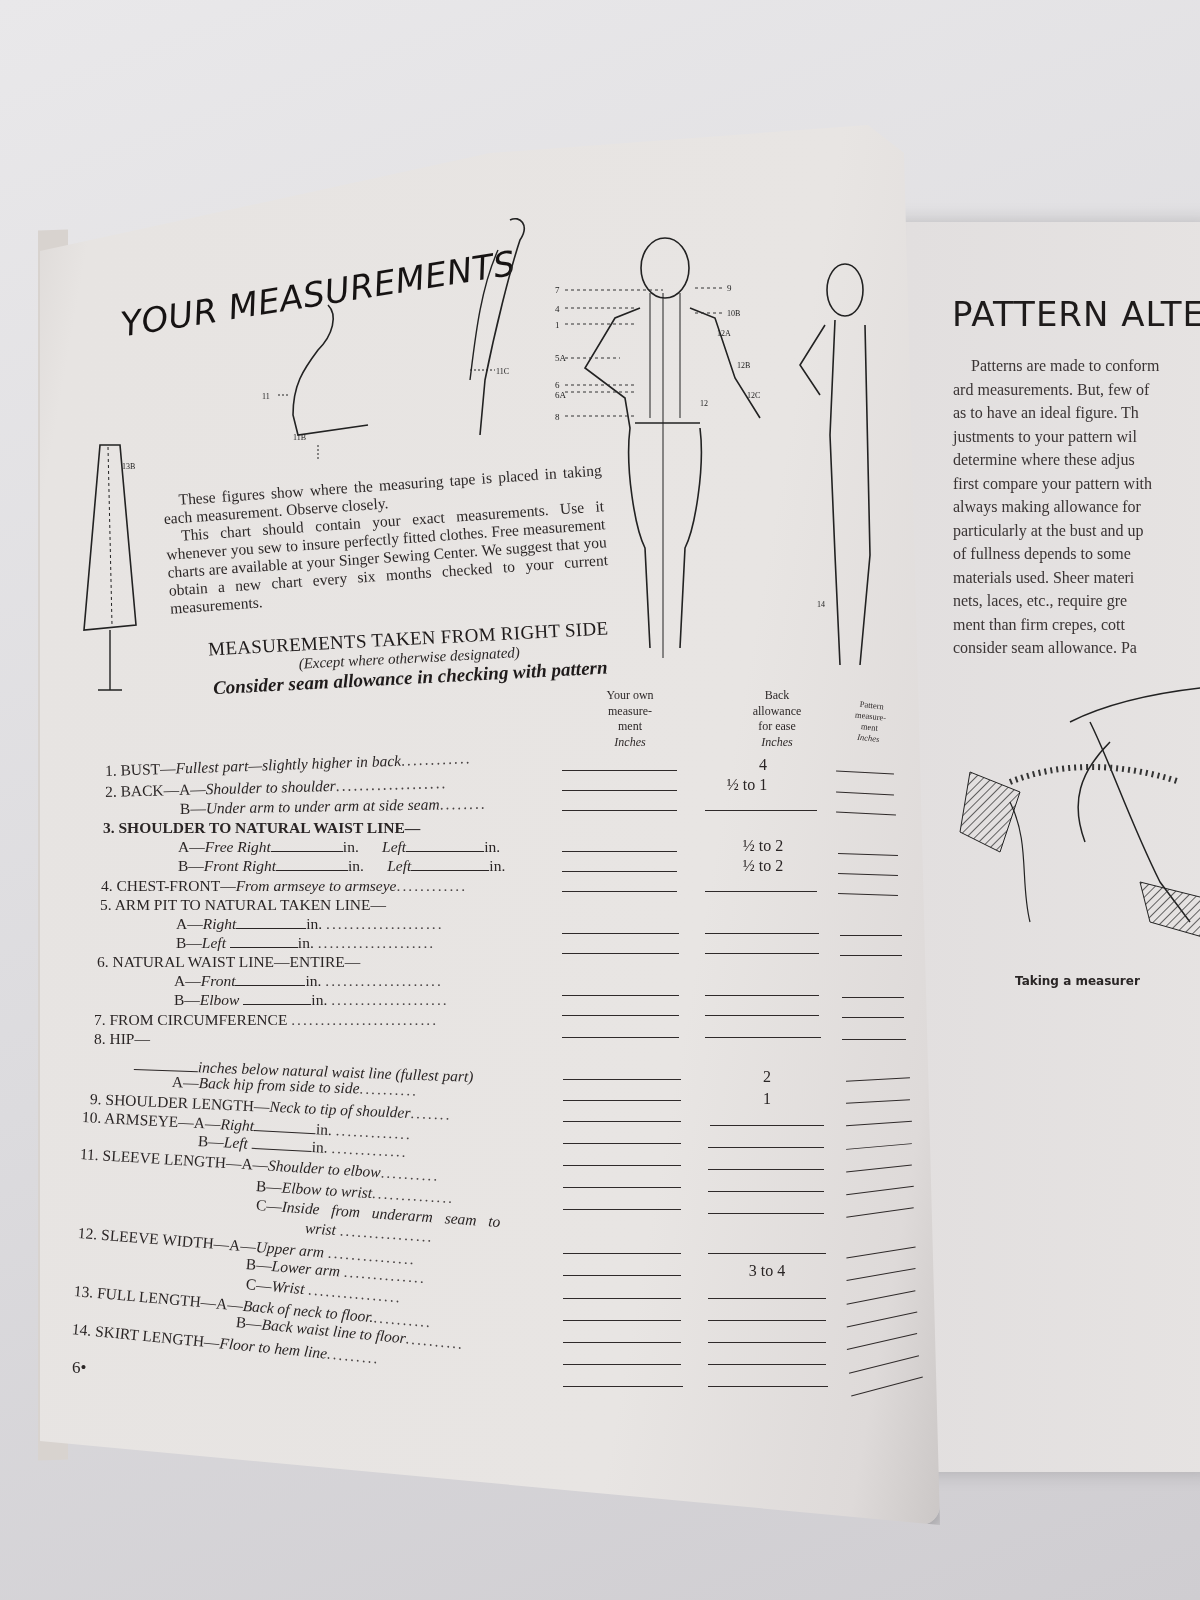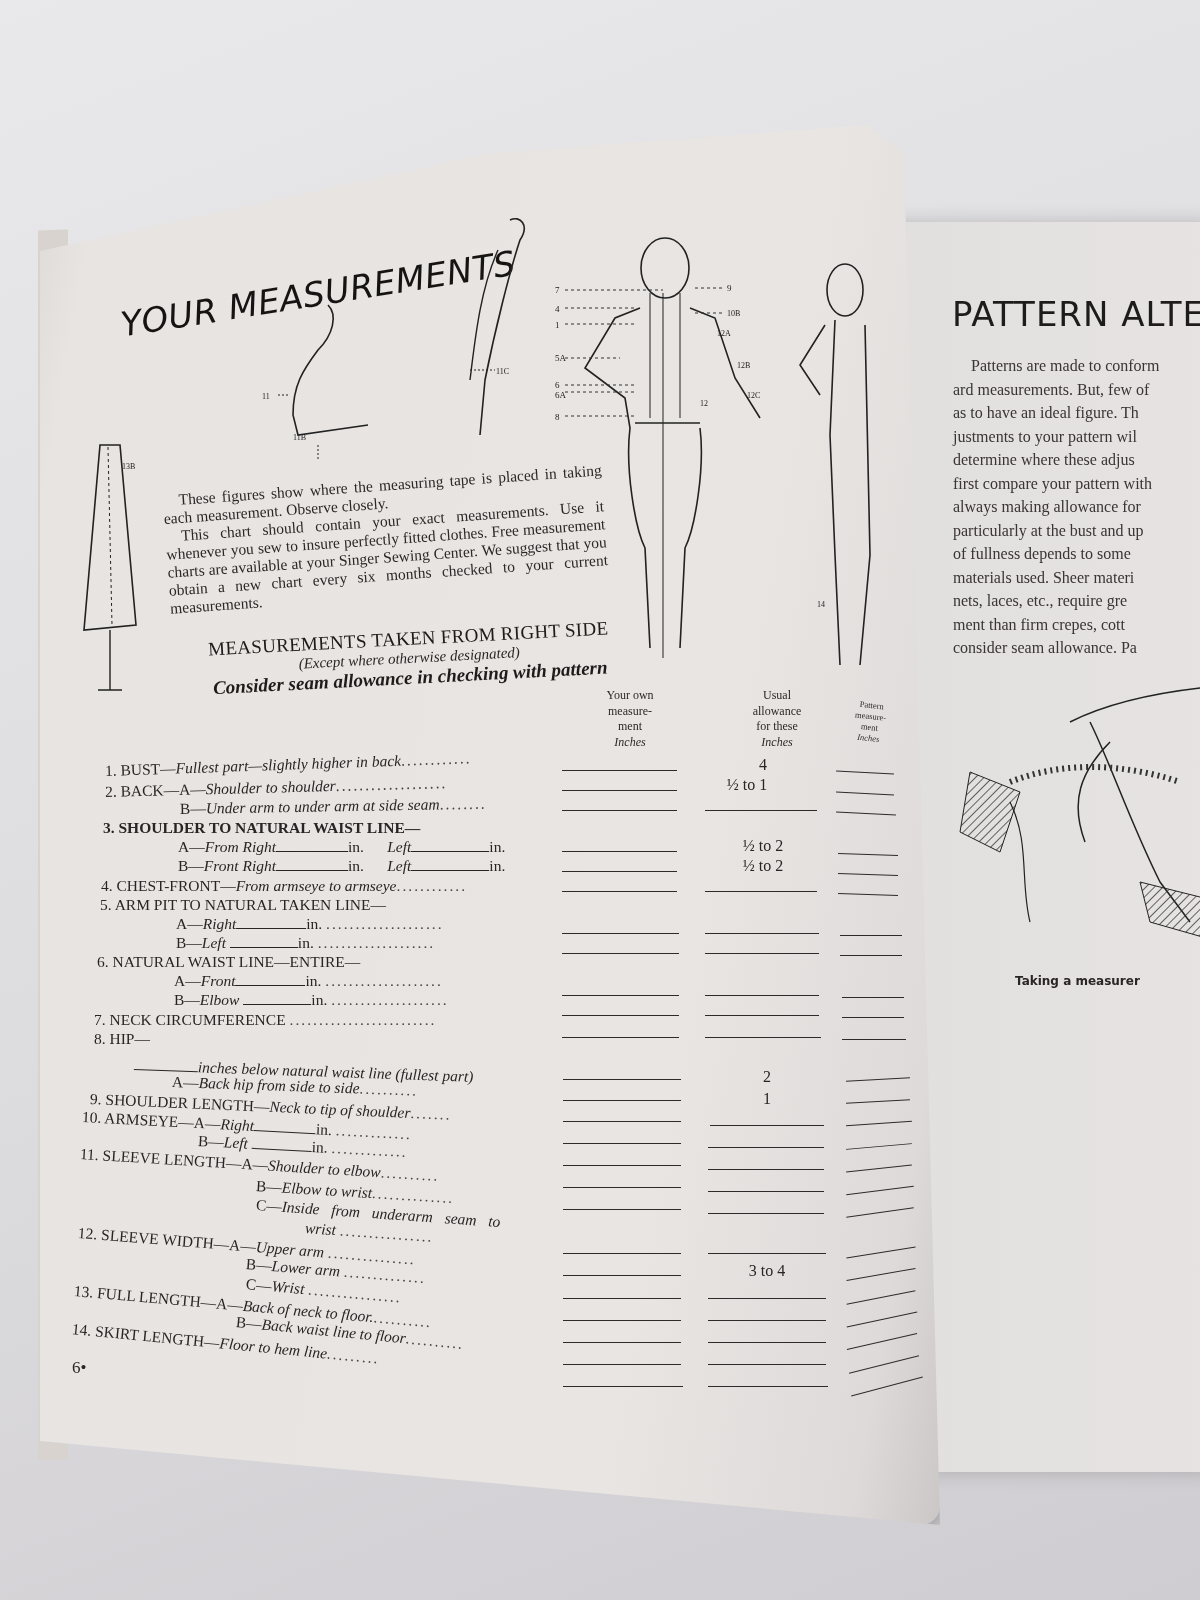--- a/index.html
+++ b/index.html
@@ -182,47 +182,47 @@
   <div class="s2">Consider seam allowance in checking with pattern</div>
 </div>
 
 <div class="col-head" style="left:570px; top:688px; width:120px;">
   <div>Your own</div>
   <div>measure-</div>
   <div>ment</div>
   <div class="it">Inches</div>
 </div>
 <div class="col-head" style="left:712px; top:688px; width:130px;">
-  <div>Usual</div>
+  <div>Back</div>
   <div>allowance</div>
-  <div>for these</div>
+  <div>for ease</div>
   <div class="it">Inches</div>
 </div>
 <div class="col-head small" style="left:850px; top:700px; width:40px;">
   <div>Pattern</div>
   <div>measure-</div>
   <div>ment</div>
   <div class="it">Inches</div>
 </div>
 
 <div class="rows">
   <div class="row" style="left:105px; top:762px; transform:rotate(-2deg); transform-origin:left;"><span>1.</span> <span>BUST—</span><span class="it">Fullest part—slightly higher in back</span><span class="dots">............</span></div>
   <div class="row" style="left:105px; top:783px; transform:rotate(-1.5deg); transform-origin:left;"><span>2.</span> <span>BACK—A—</span><span class="it">Shoulder to shoulder</span><span class="dots">...................</span></div>
   <div class="row" style="left:180px; top:800px; transform:rotate(-1deg); transform-origin:left;"><span>B—</span><span class="it">Under arm to under arm at side seam</span><span class="dots">........</span></div>
   <div class="row" style="left:103px; top:819px;font-weight:bold;"><span>3.</span> <span>SHOULDER TO NATURAL WAIST LINE—</span></div>
-  <div class="row" style="left:178px; top:838px;"><span>A—</span><span class="it">From Right</span><span class="blank" style="width:72px"></span><span>in.</span>&nbsp;&nbsp;&nbsp;&nbsp;&nbsp;&nbsp;<span class="it">Left</span><span class="blank" style="width:78px"></span><span>in.</span></div>
+  <div class="row" style="left:178px; top:838px;"><span>A—</span><span class="it">Free Right</span><span class="blank" style="width:72px"></span><span>in.</span>&nbsp;&nbsp;&nbsp;&nbsp;&nbsp;&nbsp;<span class="it">Left</span><span class="blank" style="width:78px"></span><span>in.</span></div>
   <div class="row" style="left:178px; top:857px;"><span>B—</span><span class="it">Front Right</span><span class="blank" style="width:72px"></span><span>in.</span>&nbsp;&nbsp;&nbsp;&nbsp;&nbsp;&nbsp;<span class="it">Left</span><span class="blank" style="width:78px"></span><span>in.</span></div>
   <div class="row" style="left:101px; top:877px;"><span>4.</span> <span>CHEST-FRONT—</span><span class="it">From armseye to armseye</span><span class="dots">............</span></div>
   <div class="row" style="left:100px; top:896px;"><span>5.</span> <span>ARM PIT TO NATURAL TAKEN LINE—</span></div>
   <div class="row" style="left:176px; top:915px;"><span>A—</span><span class="it">Right</span><span class="blank" style="width:70px"></span><span>in.</span> <span class="dots">....................</span></div>
   <div class="row" style="left:176px; top:934px;"><span>B—</span><span class="it">Left</span> <span class="blank" style="width:68px"></span><span>in.</span> <span class="dots">....................</span></div>
   <div class="row" style="left:97px; top:953px;"><span>6.</span> <span>NATURAL WAIST LINE—ENTIRE—</span></div>
   <div class="row" style="left:174px; top:972px;"><span>A—</span><span class="it">Front</span><span class="blank" style="width:70px"></span><span>in.</span> <span class="dots">....................</span></div>
   <div class="row" style="left:174px; top:991px;"><span>B—</span><span class="it">Elbow</span> <span class="blank" style="width:68px"></span><span>in.</span> <span class="dots">....................</span></div>
-  <div class="row" style="left:94px; top:1011px;"><span>7.</span> <span>NECK CIRCUMFERENCE</span> <span class="dots">.........................</span></div>
+  <div class="row" style="left:94px; top:1011px;"><span>7.</span> <span>FROM CIRCUMFERENCE</span> <span class="dots">.........................</span></div>
   <div class="row" style="left:94px; top:1030px;"><span>8.</span> <span>HIP—</span></div>
   <div class="row" style="left:134px; top:1056px; transform:rotate(2deg); transform-origin:left;"><span class="blank" style="width:64px"></span><span class="it">inches below natural waist line (fullest part)</span></div>
   <div class="row" style="left:172px; top:1073px; transform:rotate(2deg); transform-origin:left;"><span>A—</span><span class="it">Back hip from side to side</span><span class="dots">..........</span></div>
   <div class="row" style="left:90px; top:1090px; transform:rotate(2.5deg); transform-origin:left;"><span>9.</span> <span>SHOULDER LENGTH—</span><span class="it">Neck to tip of shoulder</span><span class="dots">.......</span></div>
   <div class="row" style="left:82px; top:1108px; transform:rotate(3deg); transform-origin:left;"><span>10.</span> <span>ARMSEYE—A—</span><span class="it">Right</span><span class="blank" style="width:62px"></span><span>in.</span> <span class="dots">.............</span></div>
   <div class="row" style="left:198px; top:1132px; transform:rotate(3deg); transform-origin:left;"><span>B—</span><span class="it">Left</span> <span class="blank" style="width:60px"></span><span>in.</span> <span class="dots">.............</span></div>
   <div class="row" style="left:80px; top:1145px; transform:rotate(3.5deg); transform-origin:left;"><span>11.</span> <span>SLEEVE LENGTH—A—</span><span class="it">Shoulder to elbow</span><span class="dots">..........</span></div>
   <div class="row" style="left:256px; top:1177px; transform:rotate(3.5deg); transform-origin:left;"><span>B—</span><span class="it">Elbow to wrist</span><span class="dots">..............</span></div>
   <div class="row" style="left:256px; top:1196px; transform:rotate(4deg); transform-origin:left; word-spacing:8px;"><span>C—</span><span class="it">Inside from underarm seam to</span></div>
   <div class="row" style="left:305px; top:1219px; transform:rotate(4deg); transform-origin:left;"><span class="it">wrist</span> <span class="dots">................</span></div>

